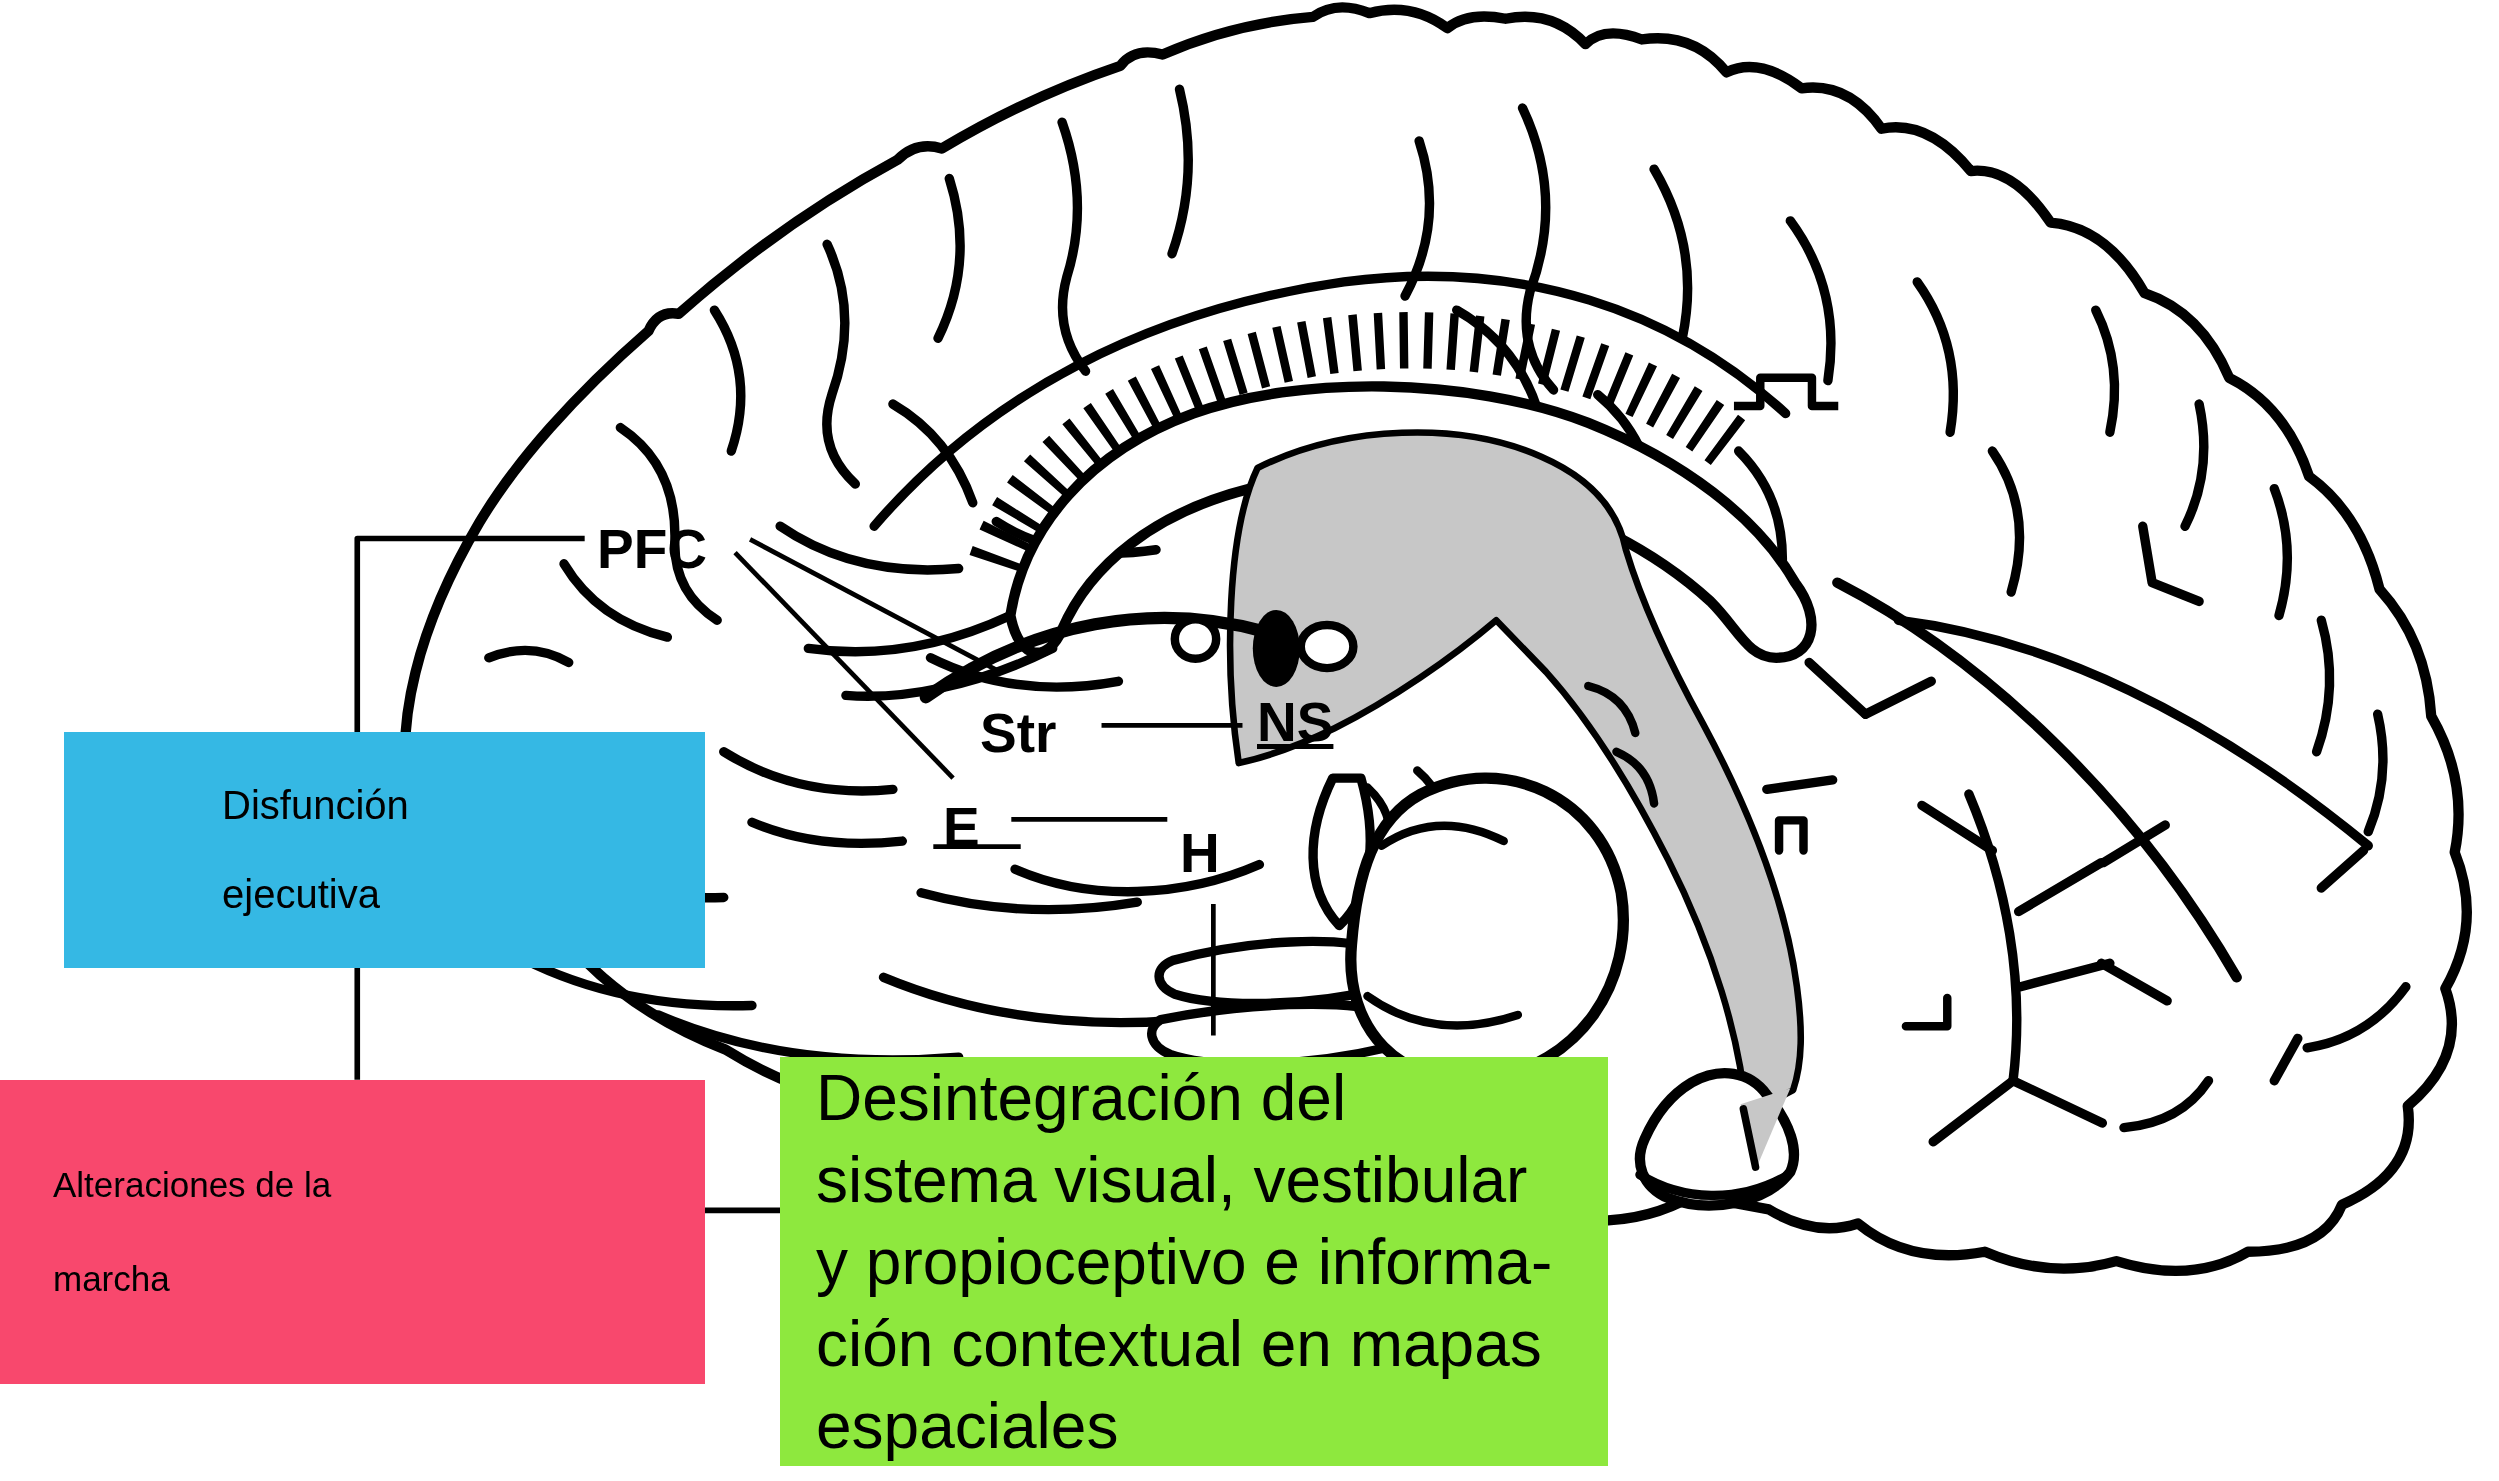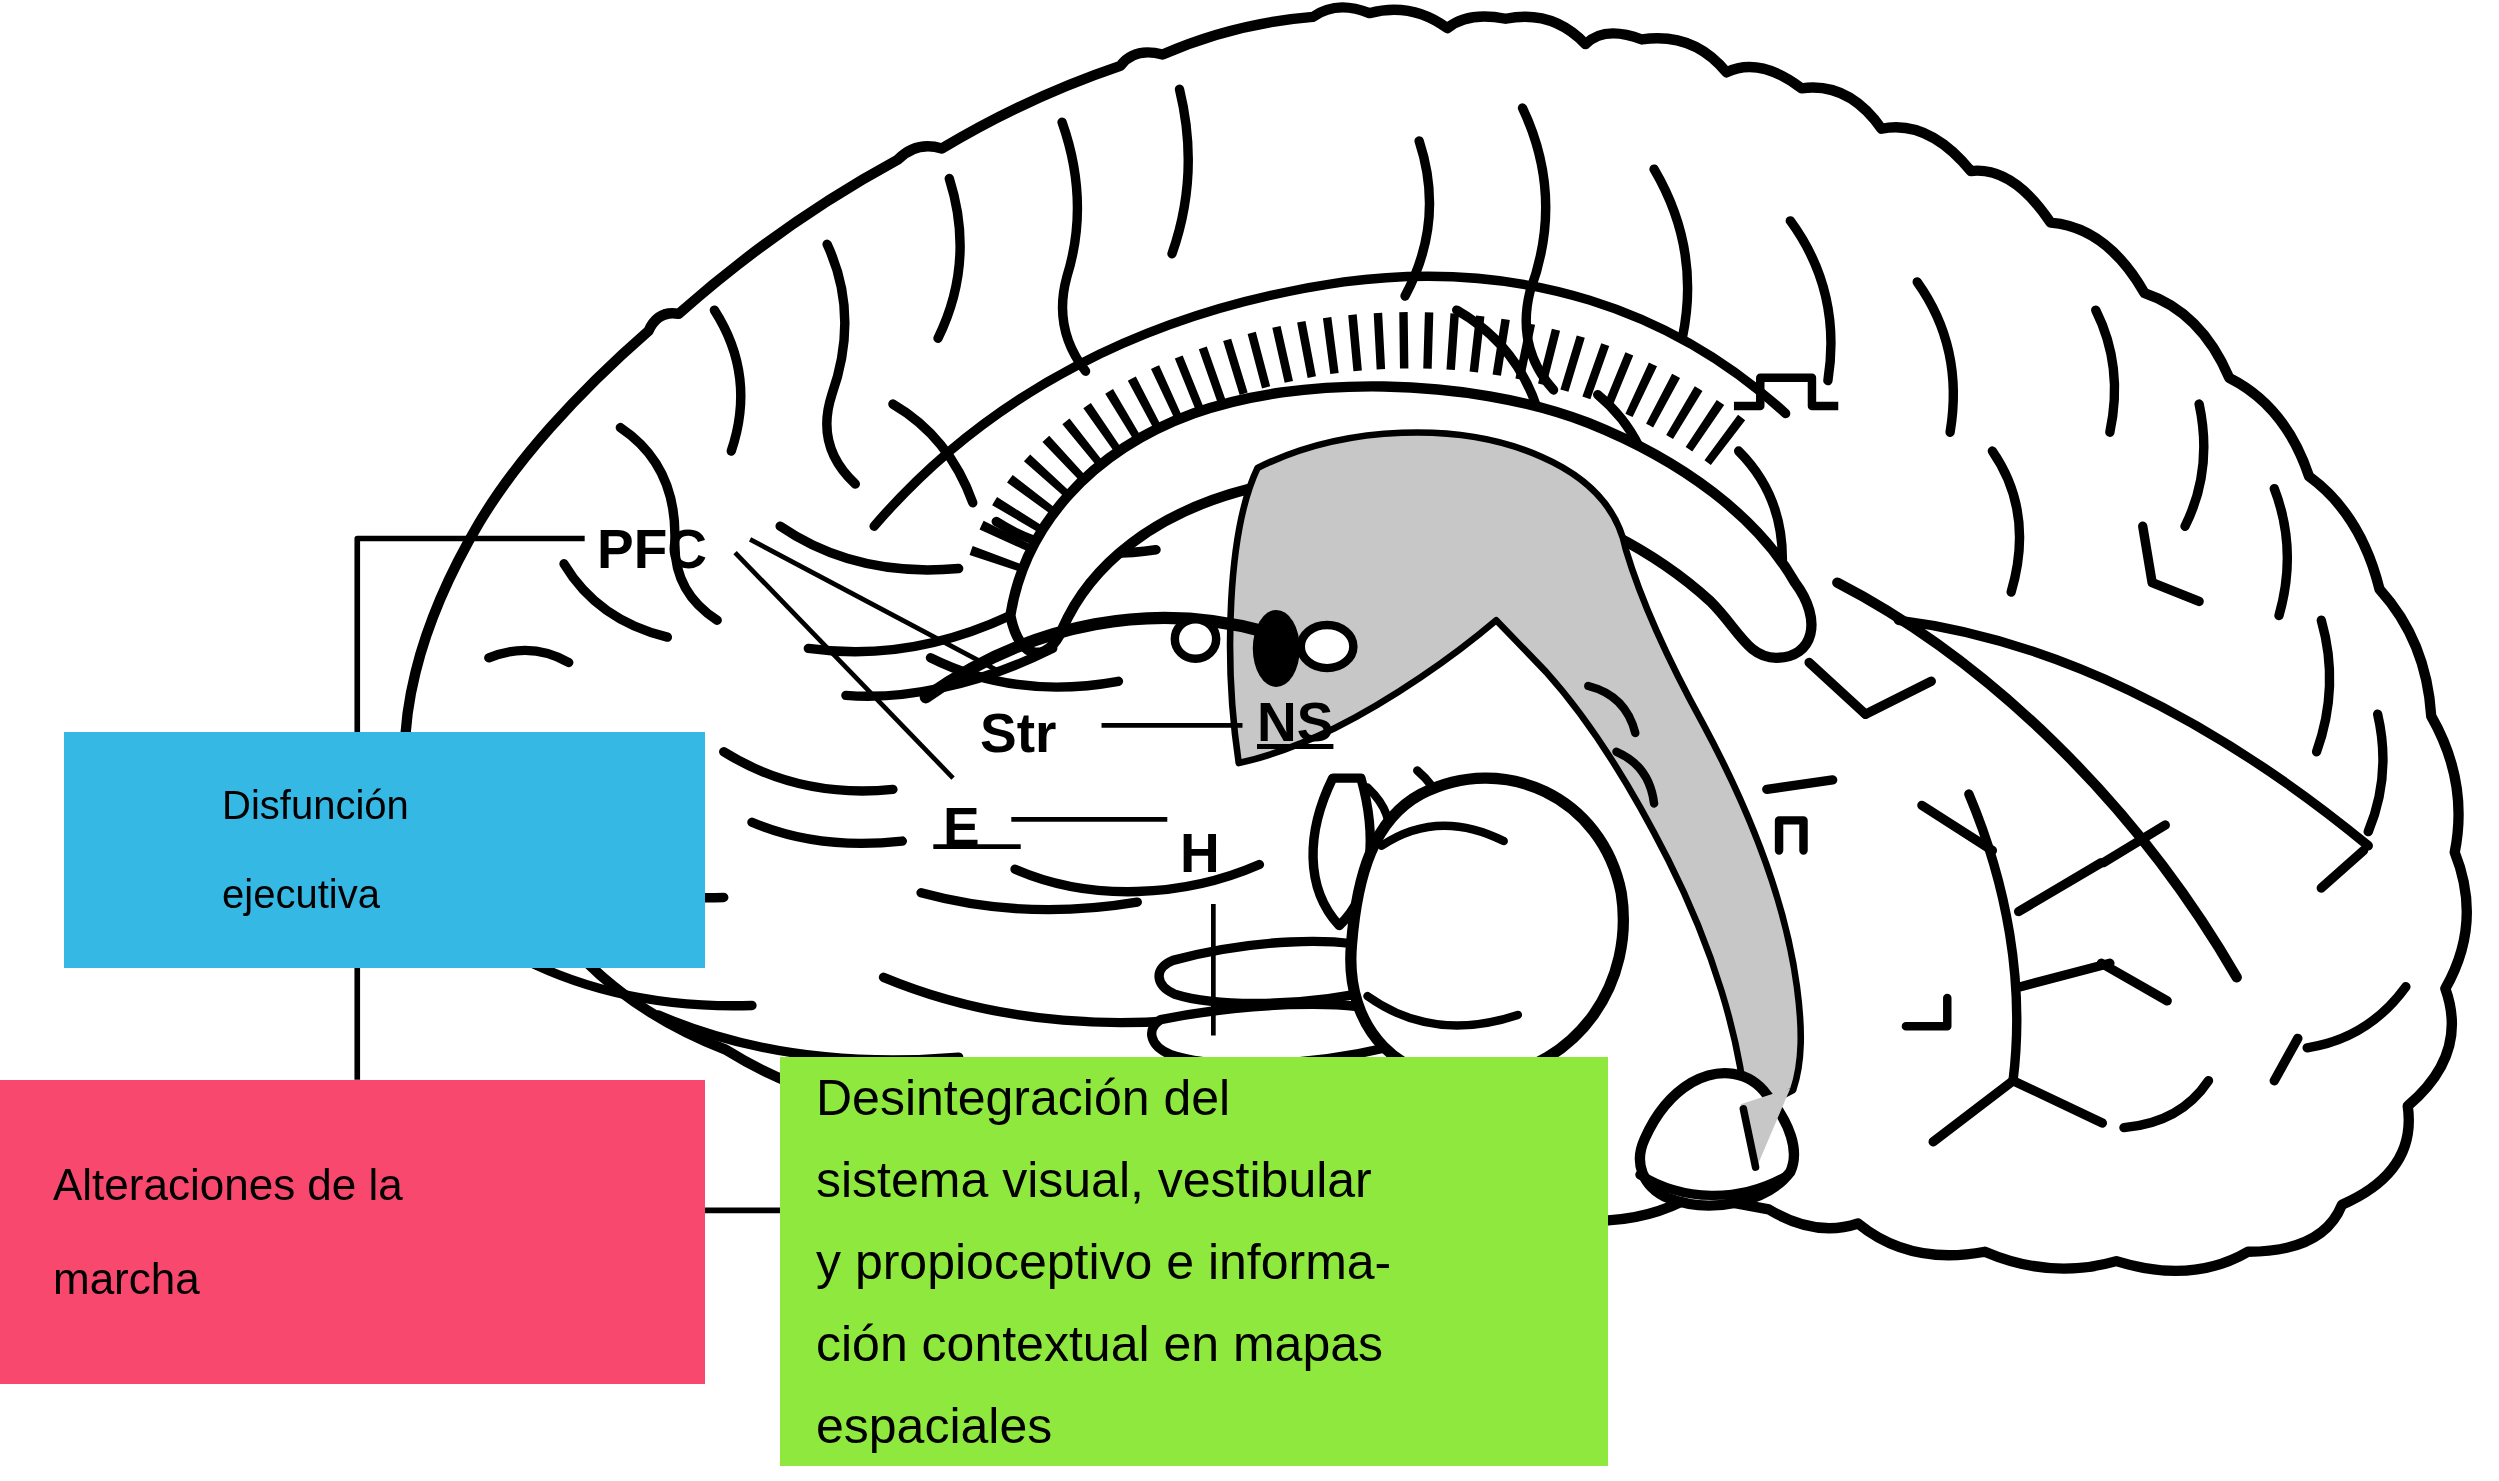--- a/index.html
+++ b/index.html
@@ -48,27 +48,27 @@
   }
   .box-blue{
     left:64px;top:732px;width:641px;height:236px;
     background:var(--box-blue);
     font-size:40px;line-height:89px;
     padding-left:158px;
   }
   .box-pink{
     left:0px;top:1080px;width:705px;height:304px;
     background:var(--box-pink);
-    font-size:44px;line-height:94px;
+    font-size:35px;line-height:94px;
     padding-left:53px;
   }
   .box-green{
     left:780px;top:1057px;width:828px;height:409px;
     background:var(--box-green);
-    font-size:50px;line-height:82px;
+    font-size:64px;line-height:82px;
     padding-left:36px;
   }
   .region-label{
     position:absolute;
     font-weight:bold;
     font-size:55px;
     letter-spacing:0px;
   }
   .lbl-pfc{left:597px;top:517px;}
   .lbl-str{left:980px;top:701px;}

